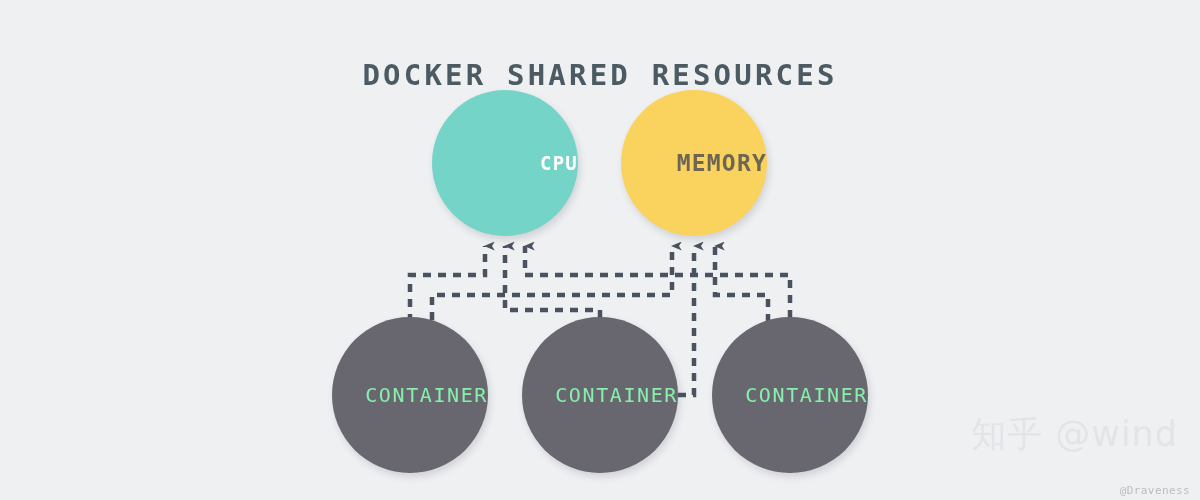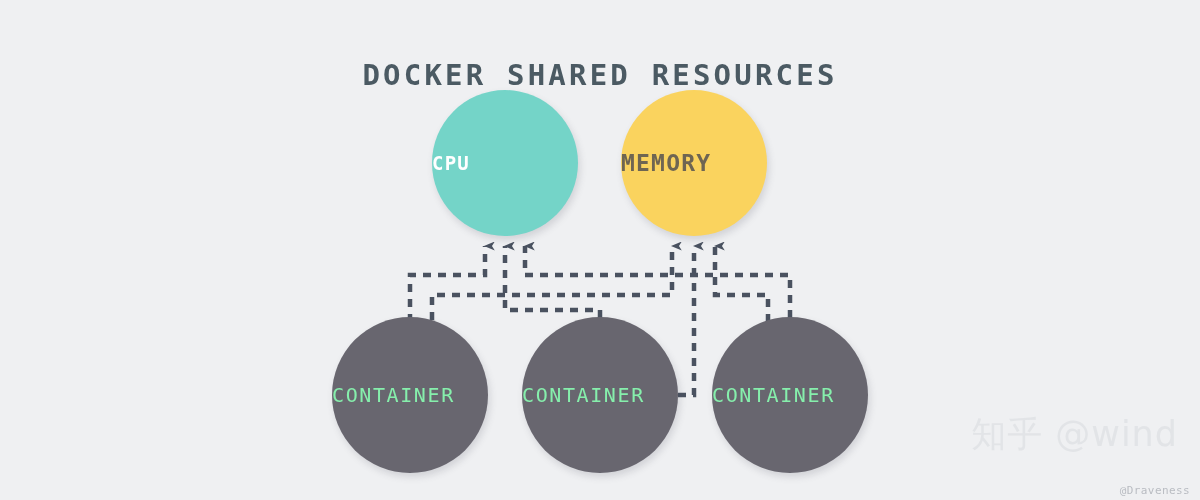--- a/index.html
+++ b/index.html
@@ -39,21 +39,21 @@
     left: 0; top: 0;
     width: 1200px;
     height: 500px;
     pointer-events: none;
   }
   .node {
     position: absolute;
     border-radius: 50%;
     display: flex;
     align-items: center;
-    justify-content: flex-start;
+    justify-content: flex-end;
     box-shadow: 2px 4px 7px rgba(80,80,95,0.18);
   }
   .node-label {
     font-family: "DejaVu Sans Mono", monospace;
     letter-spacing: 1.5px;
     white-space: pre;
     user-select: none;
   }
   #node-cpu {
     left: 432px; top: 90px;

